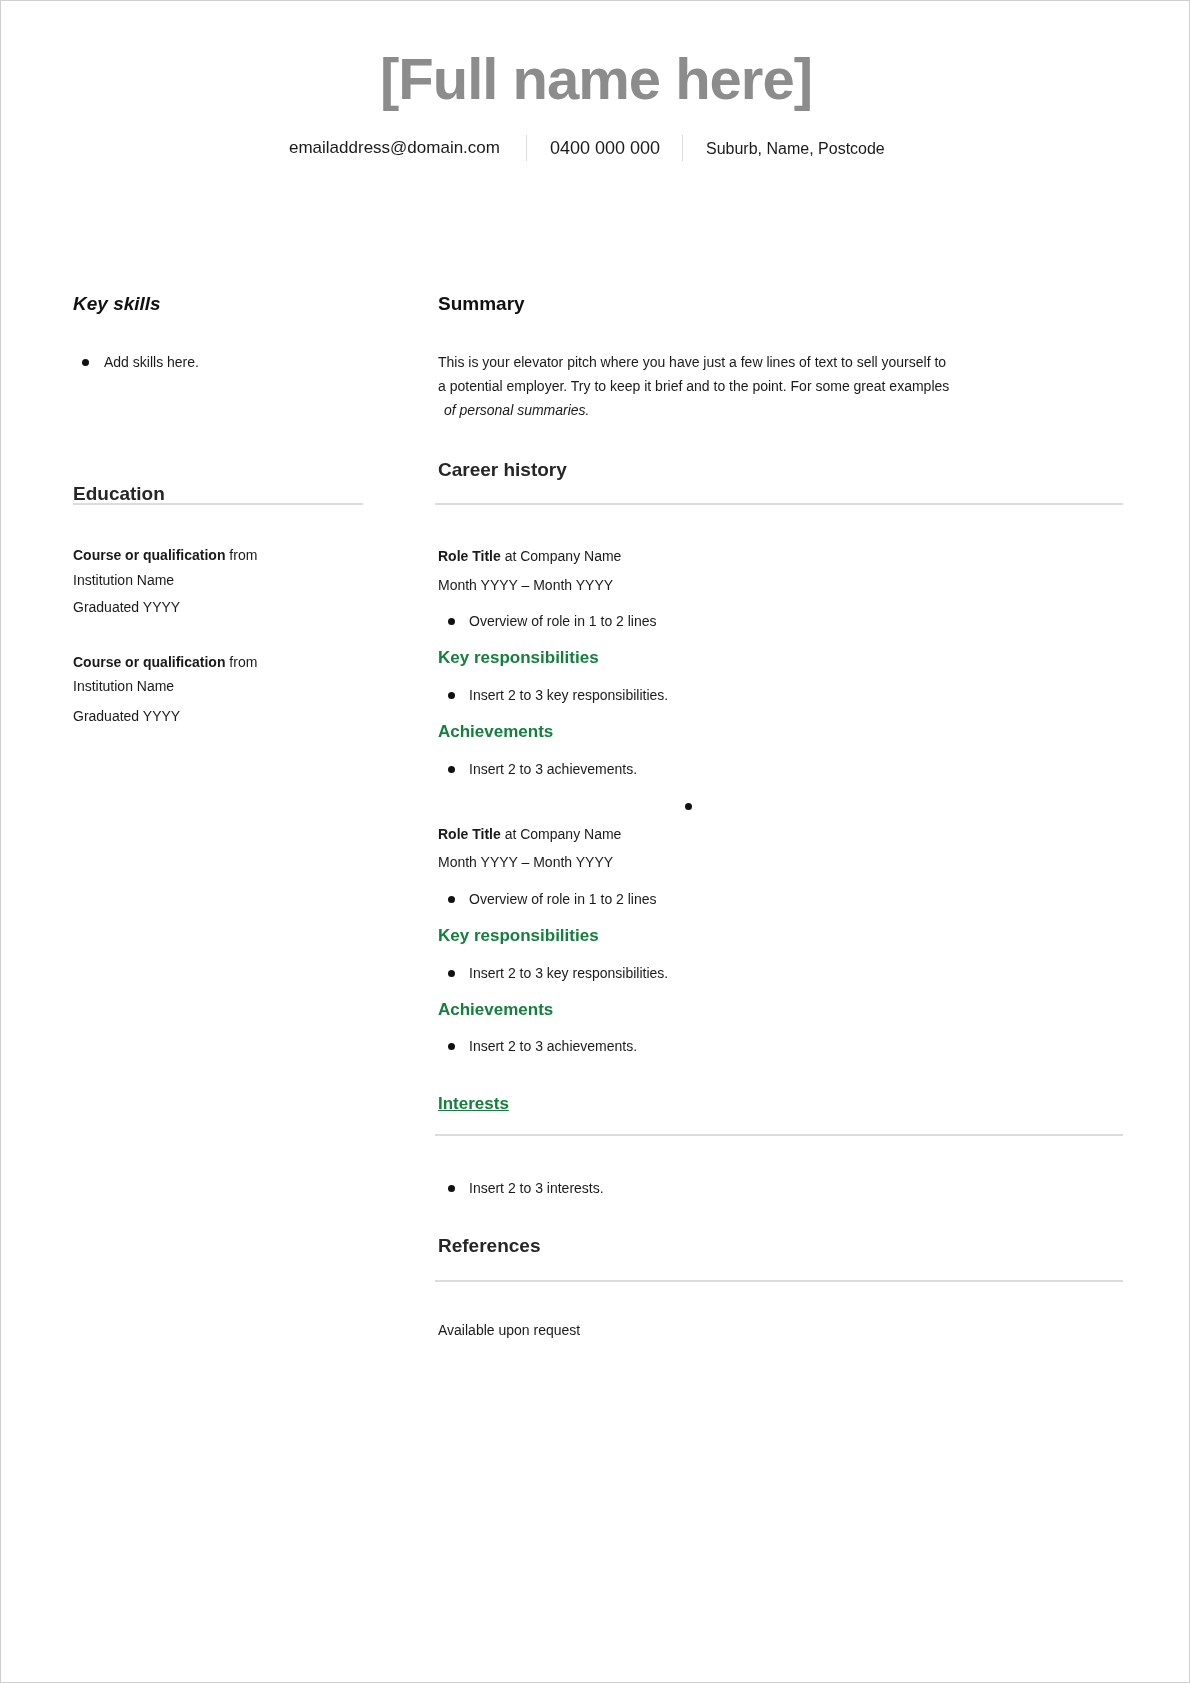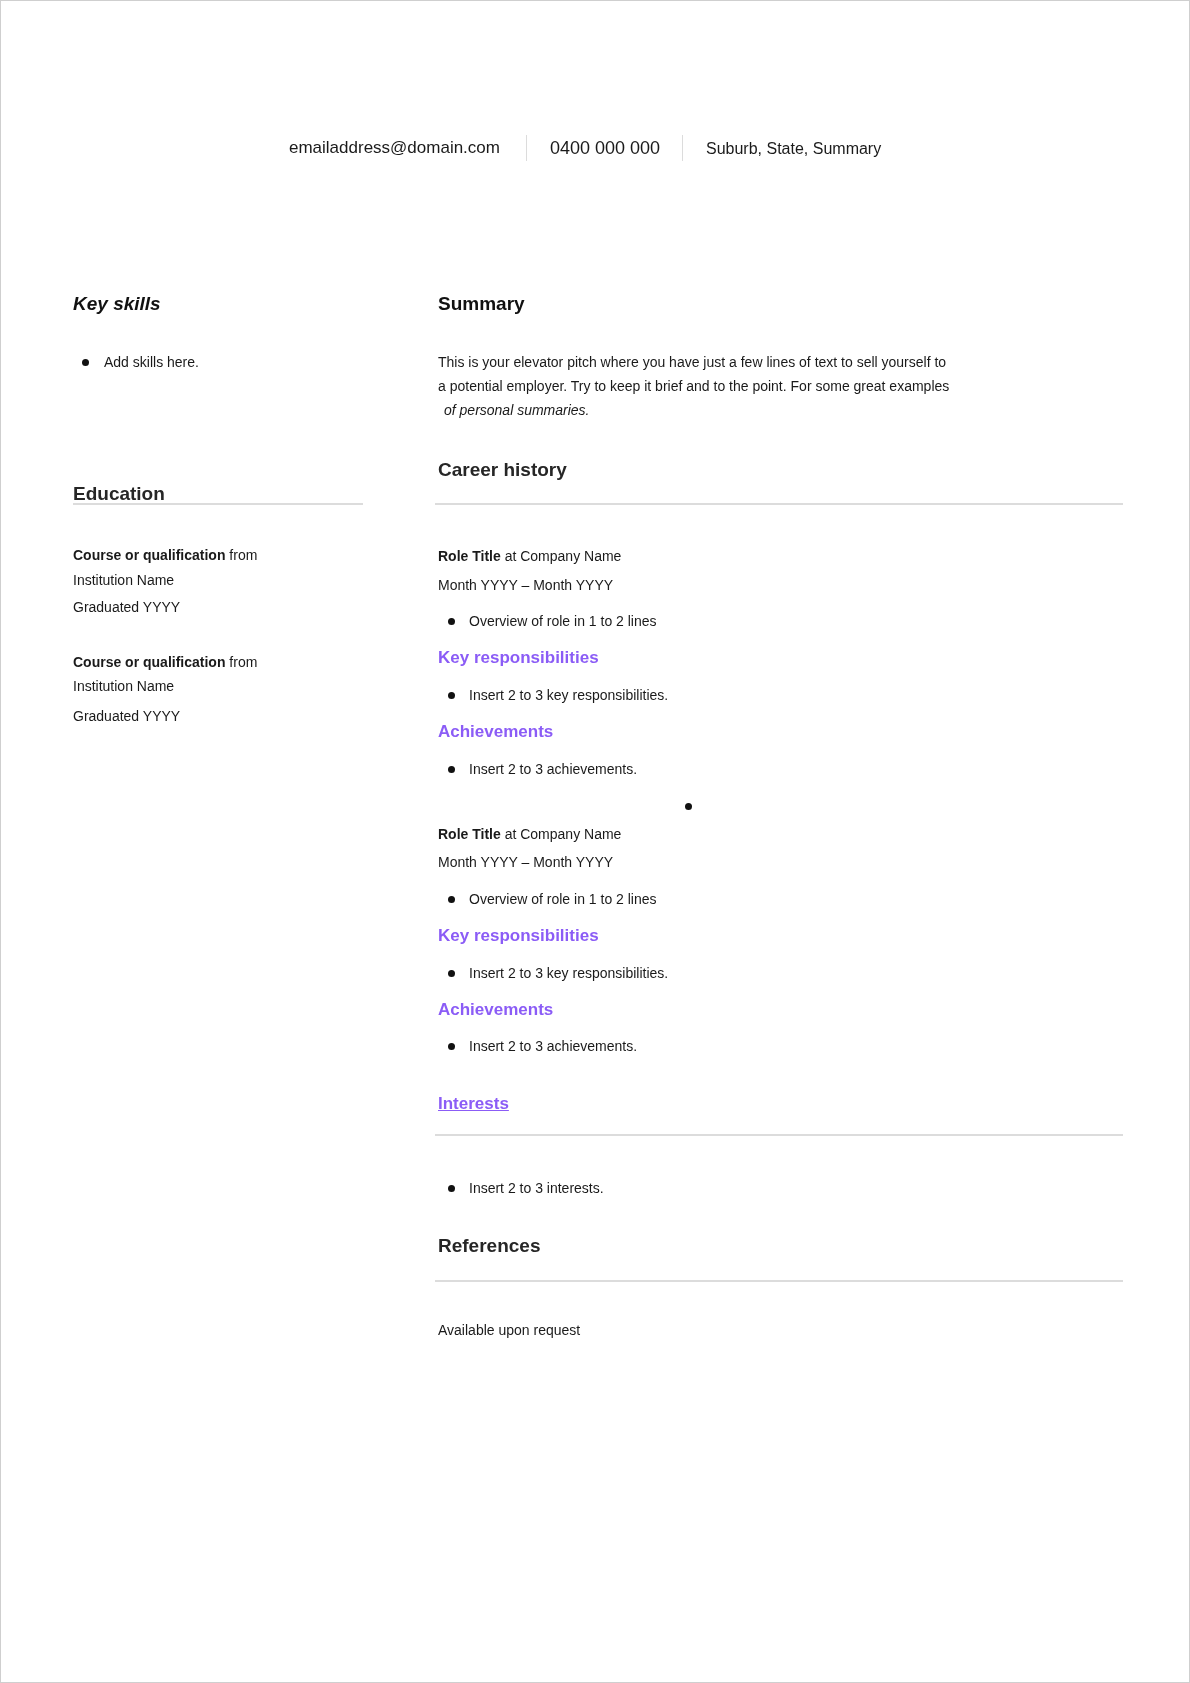--- a/index.html
+++ b/index.html
@@ -9,37 +9,38 @@
           border:1px solid #cfcfcf; background:#fff; }
   .abs { position:absolute; white-space:nowrap; }
   .title { left:0; width:1190px; text-align:center; top:46px; font-size:58px; font-weight:bold;
            color:#8c8c8c; letter-spacing:-1px; line-height:64px; }
   .contact { font-size:17px; color:#1a1a1a; line-height:22px; }
   .contact-divider { position:absolute; width:1px; background:#dcdcdc; height:26px; }
   .h { font-size:19px; font-weight:bold; color:#111; line-height:24px; }
   .h2 { font-size:19px; font-weight:bold; color:#262626; line-height:24px; }
   .txt { font-size:14px; color:#1a1a1a; line-height:24px; }
   .b { font-weight:bold; }
-  .sub { font-size:17px; font-weight:bold; color:#8b5cf6; line-height:22px; }
+  .sub { font-size:17px; font-weight:bold; color:#15803d; line-height:22px; }
   .bullet-dot { position:absolute; width:7px; height:7px; border-radius:50%; background:#111; }
   .rule { position:absolute; height:2px; background:#dcdcdc; }
   .footer { left:0; width:1190px; text-align:center; top:1561px; font-size:18px; color:#8f8f8f; }
   .footer .num { font-weight:bold; color:#7a7a7a; }
 </style>
 </head>
 <body>
 
 <div class="page">
 
+  <div class="abs title">[Full name here]</div>
 
   <div class="abs contact" style="left:288px; top:136px;">emailaddress@domain.com</div>
   <div class="contact-divider" style="left:525px; top:134px;"></div>
   <div class="abs contact" style="left:549px; top:136px; font-size:18px;">0400 000 000</div>
   <div class="contact-divider" style="left:681px; top:134px;"></div>
-  <div class="abs contact" style="left:705px; top:137px; font-size:16px;">Suburb, State, Summary</div>
+  <div class="abs contact" style="left:705px; top:137px; font-size:16px;">Suburb, Name, Postcode</div>
 
   <div class="abs h" style="left:72px; top:291px;font-style:italic;">Key skills</div>
   <div class="bullet-dot" style="left:81px; top:358px;"></div>
   <div class="abs txt" style="left:103px; top:349px;">Add skills here.</div>
 
   <div class="abs h2" style="left:72px; top:481px;">Education</div>
   <div class="rule" style="left:72px; top:502px; width:290px;"></div>
 
   <div class="abs txt" style="left:72px; top:542px;"><span class="b">Course or qualification</span><span> from</span></div>
   <div class="abs txt" style="left:72px; top:567px;">Institution Name</div>

